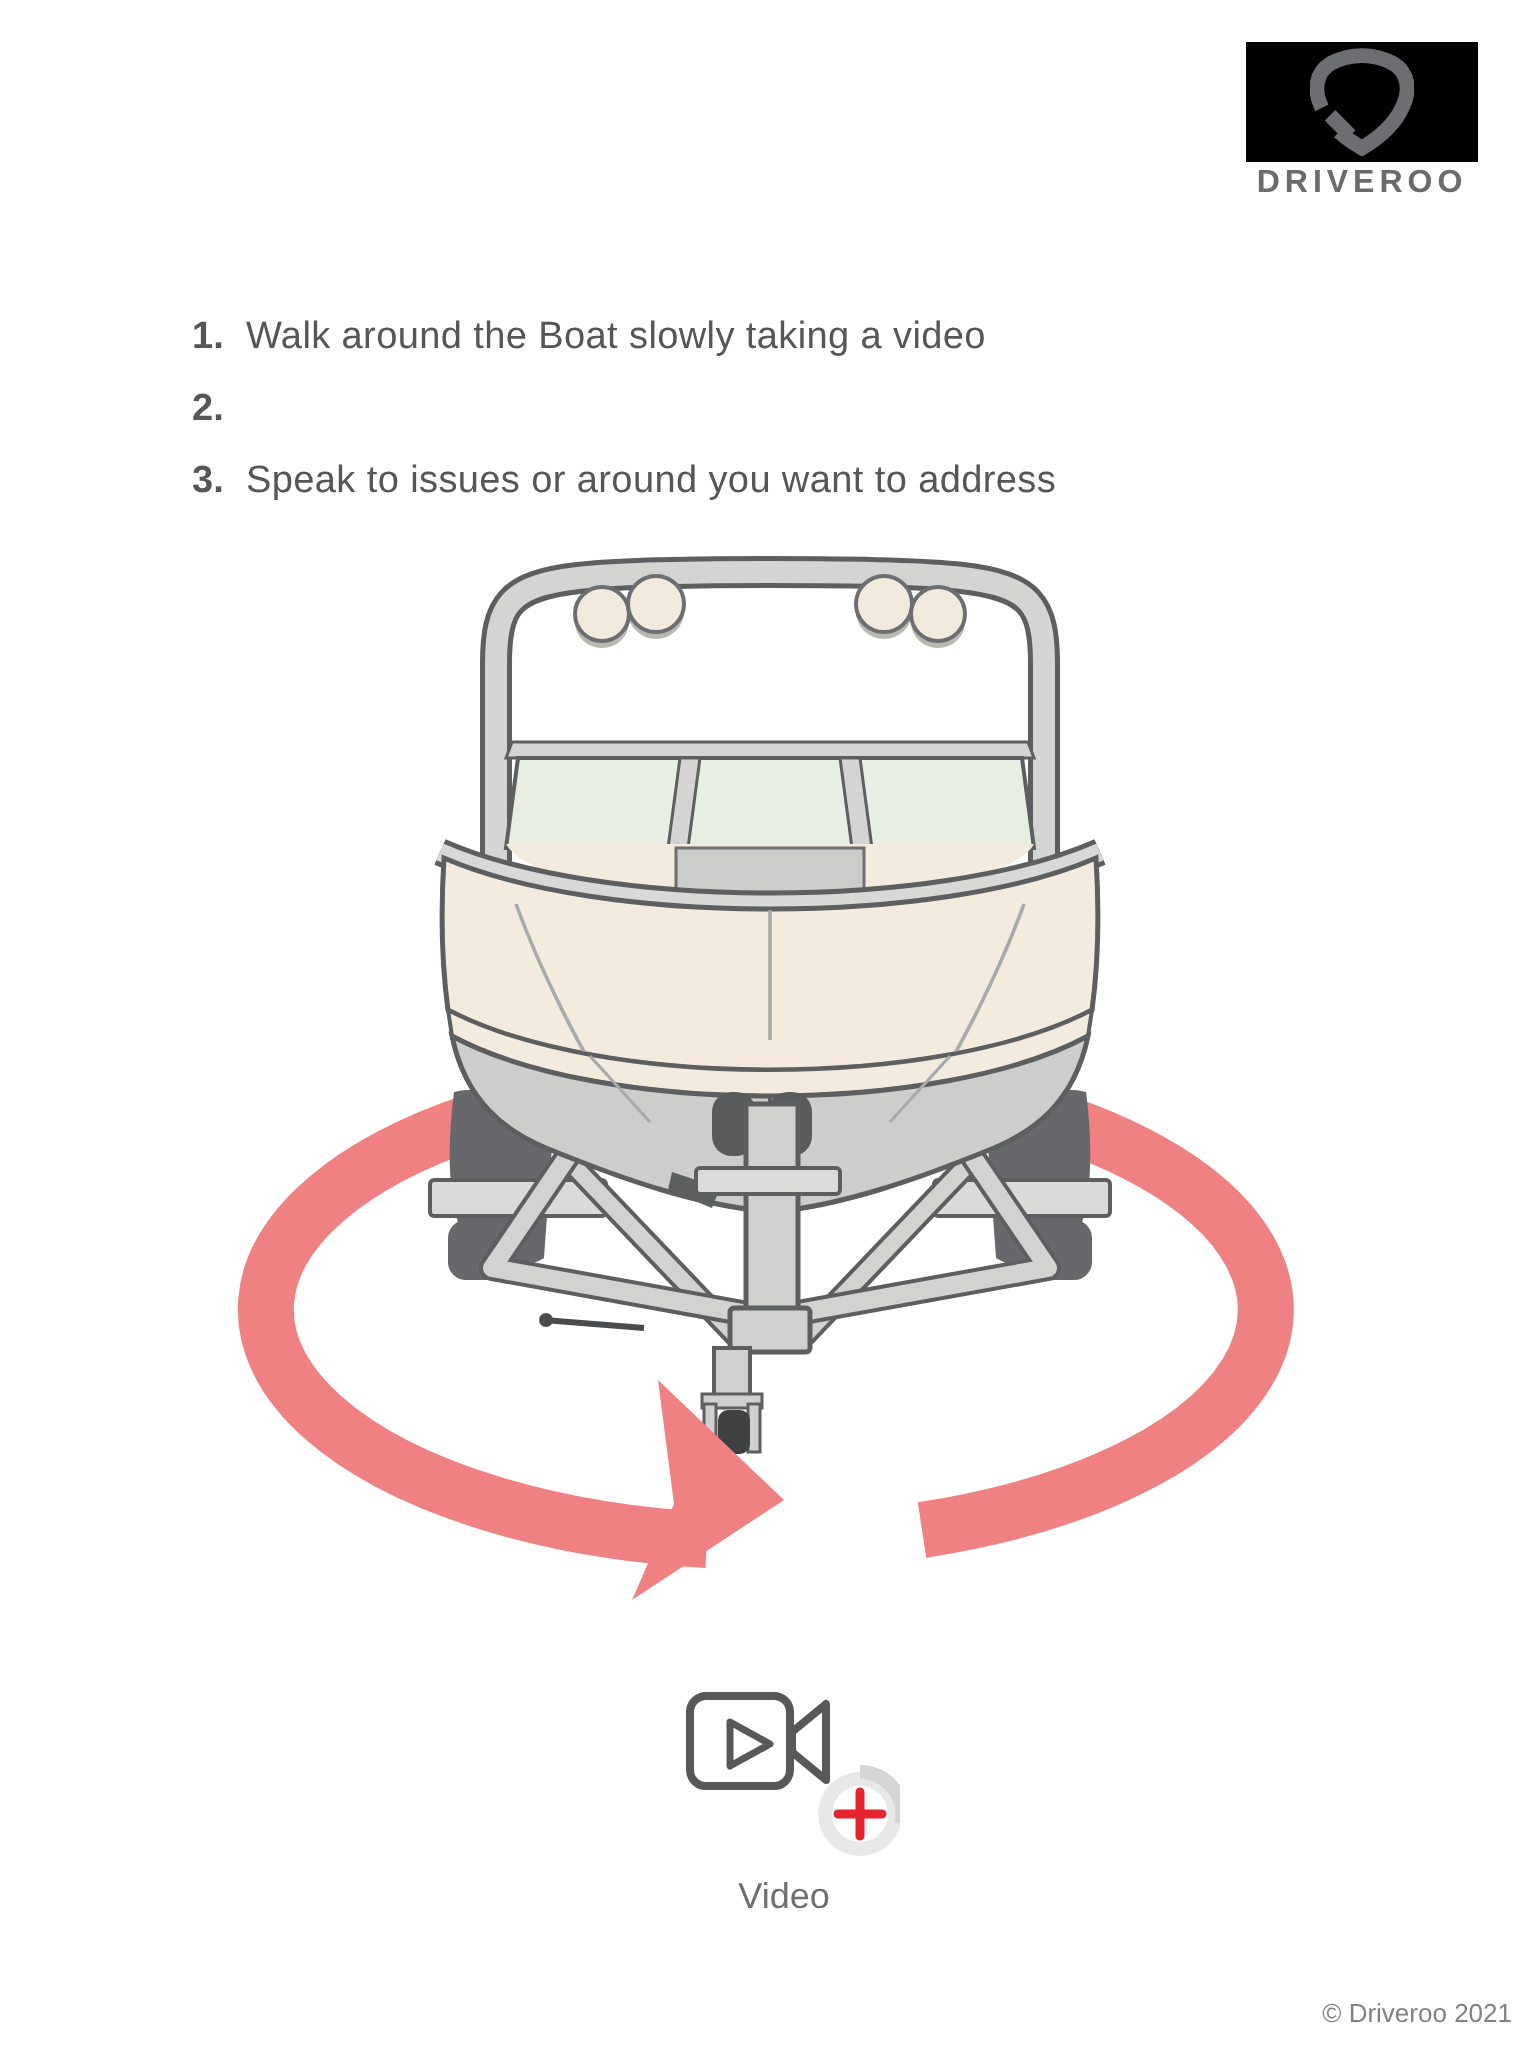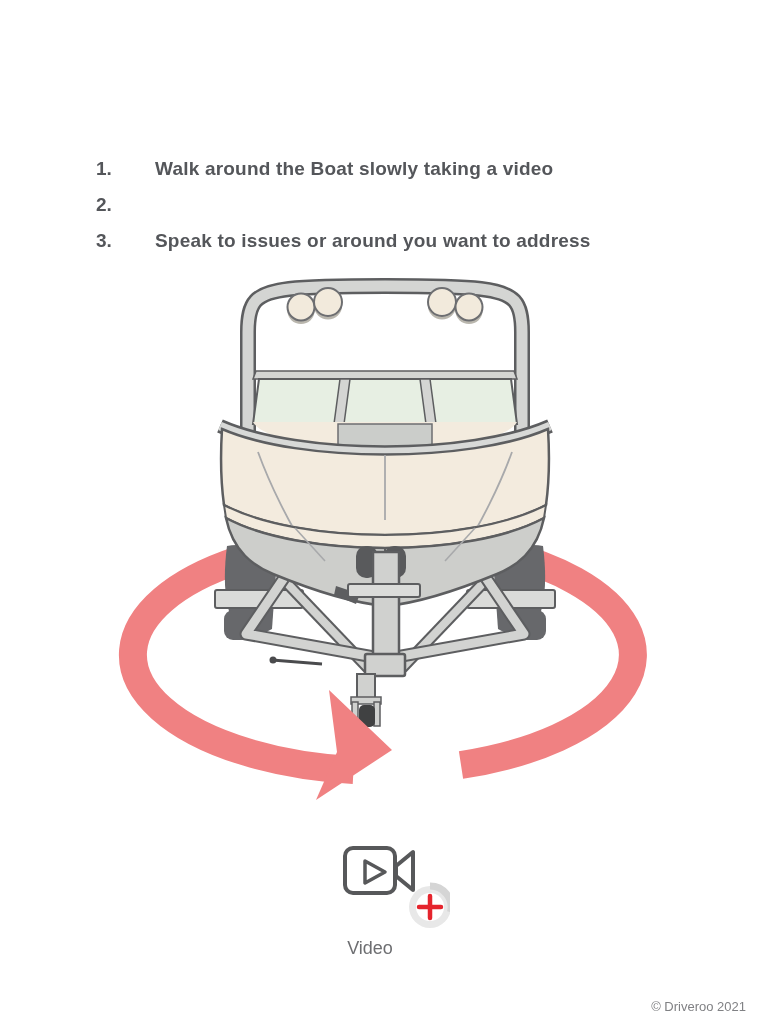--- a/index.html
+++ b/index.html
@@ -6,36 +6,45 @@
   .page{position:relative;width:768px;height:1024px;background:#ffffff;overflow:hidden;
         font-family:"Liberation Sans","DejaVu Sans",sans-serif;}
   
   .logo{position:absolute;left:623px;top:21px;width:116px;text-align:center;}
   .logo-box{width:116px;height:60px;background:#000000;display:flex;align-items:center;justify-content:center;}
   .logo-text{margin-top:2px;font-size:16px;font-weight:bold;letter-spacing:2.5px;color:#696b6e;white-space:nowrap;}
   
   .steps{position:absolute;left:96px;top:158px;margin:0;padding:0;list-style:none;}
   .steps li{display:flex;height:22px;margin-bottom:14px;align-items:baseline;}
   .steps .num{width:18px;margin-right:9px;font-size:19px;font-weight:bold;color:#54565a;}
-  .steps .txt{font-size:19px;font-weight:bold;color:#54565a;letter-spacing:0.2px;white-space:nowrap;margin-left:32px;}
+  .steps .txt{font-size:19px;font-weight:normal;color:#54565a;letter-spacing:0.2px;white-space:nowrap;}
   
   .illustration{position:absolute;left:110px;top:270px;width:550px;height:530px;}
   
   .video-button{position:absolute;left:330px;top:838px;width:130px;height:125px;cursor:pointer;}
   .video-button svg{position:absolute;left:5px;top:2px;}
-  .video-label{position:absolute;left:0;top:100px;width:80px;text-align:center;
+  .video-label{position:absolute;left:22px;top:100px;width:80px;text-align:center;
                font-size:18px;color:#6d6e71;}
   
-  .footer{position:absolute;right:22px;top:999px;font-size:13px;color:#808184;margin-left:17px;}
+  .footer{position:absolute;right:12px;top:999px;font-size:13px;color:#808184;margin-left:17px;}
 </style>
 </head>
 <body>
 
 <div class="page">
 
+  <div class="logo">
+    <div class="logo-box">
+      <svg width="52" height="54" viewBox="-35 -34 70 70">
+        <path d="M-27,5 C-33,-7 -31,-19 -21,-25 C-8,-32 8,-32 21,-25 C31,-19 33,-7 27,5 C21,18 10,26 0,32 C-6,28.5 -11,25 -15.5,21" fill="none" stroke="#6d6e71" stroke-width="10"></path>
+        <path d="M-21.5,10 L-8,23.5" fill="none" stroke="#6d6e71" stroke-width="10"></path>
+      </svg>
+    </div>
+    <div class="logo-text">DRIVEROO</div>
+  </div>
 
   <ol class="steps">
     <li>
       <span class="num">1.</span>
       <span class="txt">Walk around the Boat slowly taking a video</span>
     </li>
     <li>
       <span class="num">2.</span>
     </li>
     <li>

